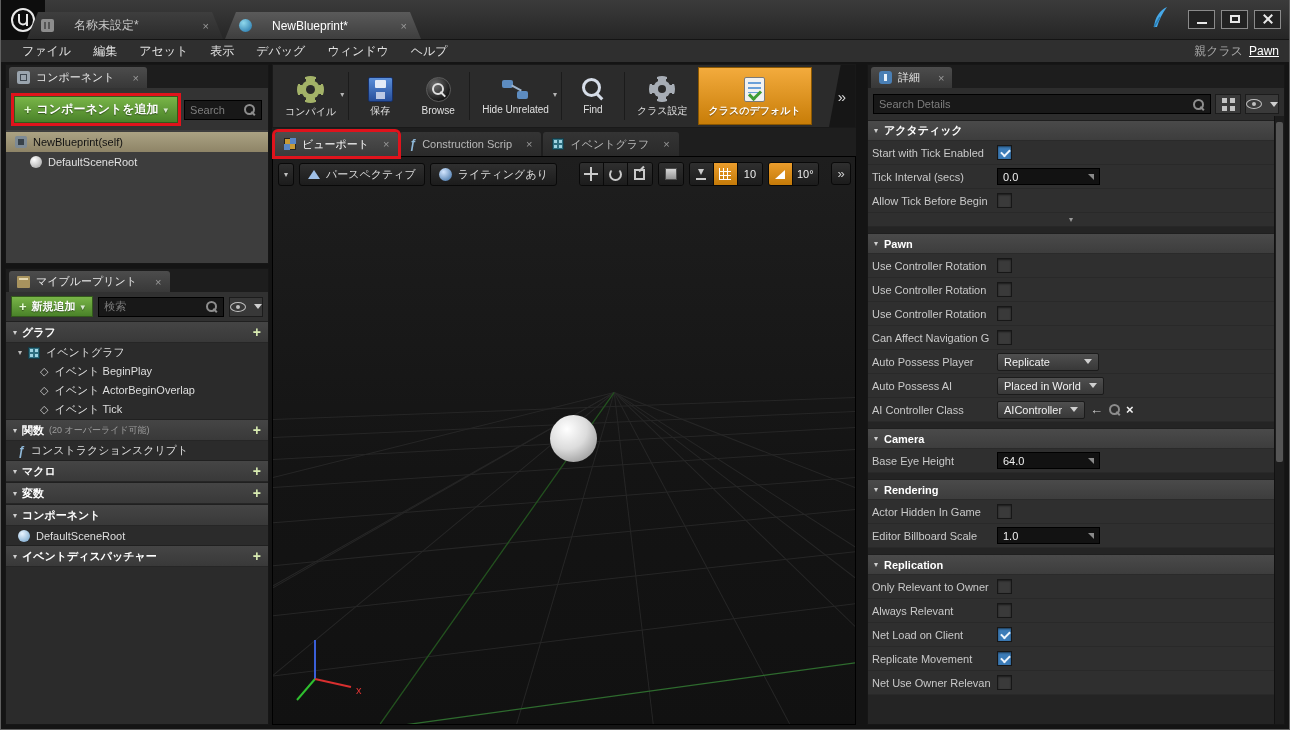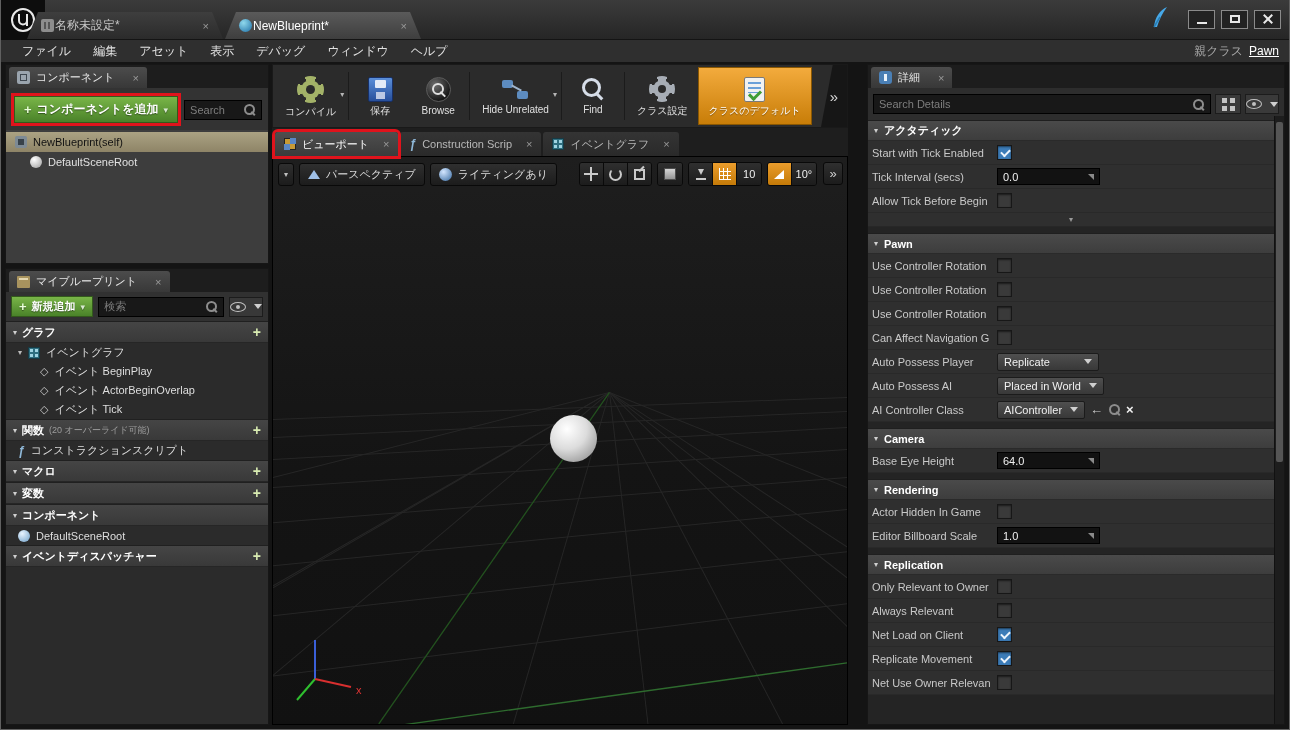--- a/index.html
+++ b/index.html
@@ -4,21 +4,21 @@
 <style>
 *{margin:0;padding:0;box-sizing:border-box}
 html,body{width:1290px;height:730px}
 body{background:#000;font-family:"Liberation Sans","DejaVu Sans",sans-serif;color:#ddd;overflow:hidden;font-size:12px}
 .app{position:relative;width:1290px;height:730px;background:#1b1b1b;border:1px solid #606060;border-top:none;overflow:hidden}
 
 
 .titlebar{position:absolute;left:0;top:0;right:0;height:40px;background:linear-gradient(#3b3b3b,#262626);border-bottom:1px solid #141414}
 .ue-logo{position:absolute;left:0;top:0;width:44px;height:40px;background:#0d0d0d;display:flex;align-items:center;justify-content:center}
 .app-tabs{position:absolute;left:26px;bottom:0;display:flex;align-items:flex-end;gap:2px}
-.app-tab{height:27px;min-width:196px;display:flex;align-items:center;gap:1px;padding:0 14px;background:linear-gradient(#3e3e3e,#2b2b2b);clip-path:polygon(11px 0,calc(100% - 11px) 0,100% 100%,0 100%);color:#c6c6c6;font-size:12px}
+.app-tab{height:27px;min-width:196px;display:flex;align-items:center;gap:20px;padding:0 14px;background:linear-gradient(#3e3e3e,#2b2b2b);clip-path:polygon(11px 0,calc(100% - 11px) 0,100% 100%,0 100%);color:#c6c6c6;font-size:12px}
 .app-tab.active{background:linear-gradient(#5a5a5a,#3e3e3e);color:#fff}
 .app-tab .atl{white-space:nowrap}
 .tab-x{color:#9a9a9a;font-size:11px;margin-left:auto;padding-left:8px}
 .titlebar-right{position:absolute;right:8px;top:6px;display:flex;align-items:center;gap:6px}
 .feather-icon{margin-right:14px}
 .win-btn{width:27px;height:19px;display:flex;align-items:center;justify-content:center;background:#222;border:1px solid #8a8a8a;position:relative}
 .wg-min{width:10px;height:2px;background:#e8e8e8;align-self:flex-end;margin-bottom:4px}
 .wg-max{width:10px;height:8px;border:2px solid #e8e8e8}
 .wg-close1,.wg-close2{position:absolute;width:12px;height:2px;background:#e8e8e8}
 .wg-close1{transform:rotate(45deg)}
@@ -29,21 +29,21 @@
 .menu-items{display:flex}
 .menu-item{padding:2px 11px;color:#e2e2e2;font-size:12px;white-space:nowrap}
 .parent-class{margin-left:auto;display:flex;gap:6px;align-items:center}
 .pc-label{color:#a8a8a8}
 .pc-value{color:#fff;text-decoration:underline}
 
 
 .main{position:absolute;left:0;top:62px;right:0;bottom:0;background:#141414;display:flex}
 .left-col{width:264px;margin:2px 0 4px 4px;display:flex;flex-direction:column;gap:4px;flex:none}
 .center-col{flex:1;display:flex;flex-direction:column;margin:2px 3px 4px 3px;min-width:0}
-.right-col{width:418px;flex:none;margin:2px 4px 4px 16px;position:relative;background:#262626;border:1px solid #161616;display:flex;flex-direction:column}
+.right-col{width:418px;flex:none;margin:2px 4px 4px 8px;position:relative;background:#262626;border:1px solid #161616;display:flex;flex-direction:column}
 
 
 .panel-tabbar{height:23px;background:#1d1d1d;display:flex;align-items:flex-end;padding-left:3px;flex:none}
 .panel-tab{height:21px;display:flex;align-items:center;gap:6px;padding:0 8px;font-size:11px;color:#e8e8e8;background:linear-gradient(#4c4c4c,#383838);border-radius:3px 3px 0 0}
 .panel-tab .tab-x{margin-left:4px}
 
 
 .components-panel{height:200px;flex:none;background:#313131;border:1px solid #161616;display:flex;flex-direction:column}
 .comp-toolbar{display:flex;align-items:center;gap:6px;padding:6px 6px 5px 6px;background:#333}
 .red-box-wrap{box-shadow:0 0 0 3px #e0131c;flex:none;margin:2px 0 2px 2px}
@@ -68,21 +68,21 @@
 .hdr-lbl{font-size:11px;font-weight:bold;color:#fff;white-space:nowrap}
 .hdr-sub{font-size:9px;color:#9c9c9c;white-space:nowrap}
 .hdr-plus{margin-left:auto;color:#d9ecb2;font-weight:bold;font-size:14px;line-height:1}
 .mb-item{height:19px;display:flex;align-items:center;gap:6px;font-size:11px;color:#dedede;padding-left:12px;white-space:nowrap}
 .mb-item.ind1{padding-left:34px}
 .it-car{font-size:8px;color:#bbb}
 
 
 .toolbar{height:64px;flex:none;background:#2b2b2b;border:1px solid #191919;display:flex;align-items:stretch;padding:2px;position:relative;overflow:hidden}
 .tb-btn{min-width:58px;display:flex;flex-direction:column;align-items:center;justify-content:center;gap:4px;color:#e0e0e0;font-size:10px;padding:2px 10px;position:relative;white-space:nowrap}
-.tb-btn.hl{background:linear-gradient(#f3ab3d,#c87d08);border:1px solid #8a5702;color:#fff;font-weight:normal;text-shadow:0 1px 1px rgba(0,0,0,.4)}
+.tb-btn.hl{background:linear-gradient(#f3ab3d,#c87d08);border:1px solid #8a5702;color:#fff;font-weight:bold;text-shadow:0 1px 1px rgba(0,0,0,.4)}
 .tb-lbl{line-height:1}
 .tb-car{position:absolute;right:2px;top:50%;transform:translateY(-70%);font-size:8px;color:#b5b5b5}
 .tb-sep{width:1px;background:#1b1b1b;margin:5px 2px;flex:none}
 .tb-ovf{position:absolute;right:0;top:0;bottom:0;width:26px;background:#161616;display:flex;align-items:center;justify-content:center;color:#d8d8d8;font-size:15px;clip-path:polygon(45% 0,100% 0,100% 100%,0 100%)}
 
 
 .doc-tabs{height:28px;flex:none;background:#1e1e1e;display:flex;align-items:flex-end;gap:2px;padding:3px 0 0 3px}
 .doc-tab{height:24px;display:flex;align-items:center;gap:6px;padding:0 9px;font-size:11px;background:linear-gradient(#343434,#2a2a2a);color:#b8b8b8;border-radius:3px 3px 0 0}
 .doc-tab.active{background:linear-gradient(#4e4e4e,#3b3b3b);color:#fff}
 .doc-tab.redbox{box-shadow:0 0 0 3px #e0131c;position:relative;z-index:3}

